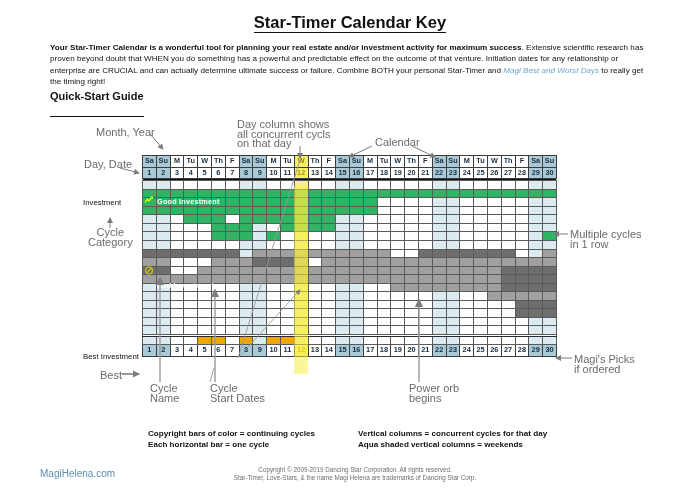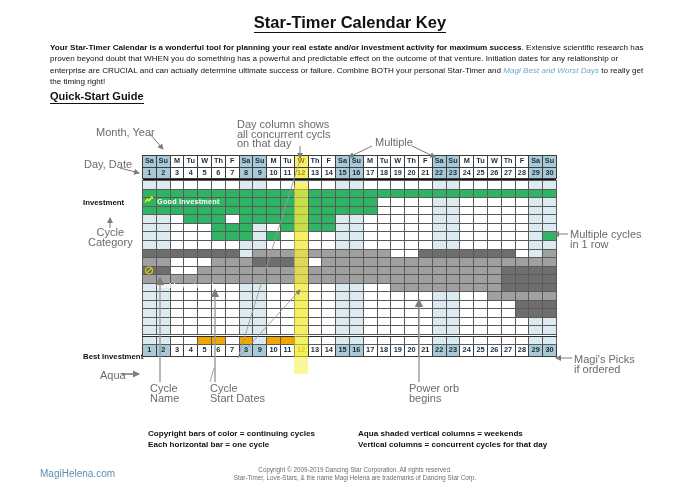--- a/index.html
+++ b/index.html
@@ -20,21 +20,21 @@
   .intro{
     position:absolute;top:42px;left:50px;width:602px;
     font-size:8.1px;line-height:11.3px;color:#111;text-align:left;
   }
   .intro b{font-weight:bold;}
   .intro .lnk{color:#6fa8c8;font-style:italic;}
 
   .quickstart{
     position:absolute;top:90px;left:50px;font-size:11px;font-weight:bold;
   }
-  .quickstart span{border-bottom:1.1px solid #111;padding-bottom:1px;}
+  .quickstart span{border-bottom:1.1px solid #111;padding-bottom:14px;}
 
   
   .anno{position:absolute;font-size:11px;color:#6b6b6b;line-height:9.5px;white-space:pre;}
 
   .monthyear{
     position:absolute;left:152px;top:152px;font-size:14px;font-weight:bold;color:#111;
   }
 
   
   #cal{position:absolute;left:142px;top:155px;}
@@ -69,21 +69,21 @@
   tr.best td{height:8.6px;}
   tr.datenum td{
     height:10.5px;font-size:7.4px;font-weight:bold;color:#14293b;
     text-align:center;line-height:10.5px;background:#ffffff;
     border:0.6px solid #3c3c3c;
   }
   tr.datenum td.wknd{background:#a9c9d6;}
   tr.datenum td.today{background:#f5f06a;color:#c09000;}
 
   
-  .rowlabel{position:absolute;font-size:7.8px;font-weight:bold;color:#111;}
+  .rowlabel{position:absolute;font-size:7.8px;font-weight:normal;color:#111;}
 
   
   .cellLabel{
     position:absolute;font-size:7.3px;font-weight:bold;color:#ffffff;
     white-space:nowrap;pointer-events:none;letter-spacing:0.2px;
   }
   .icoGood{
     position:absolute;width:10px;height:8px;
   }
   .icoBad{position:absolute;width:10px;height:9px;}
@@ -120,41 +120,41 @@
   </div>
 
   <div class="anno" style="left:96px;top:128px;">Month, Year</div>
 
   <div class="anno" style="left:84px;top:160px;">Day, Date</div>
 
   <div class="anno" style="left:237px;top:120px;">Day column shows
 all concurrent cycls
 on that day</div>
 
-  <div class="anno" style="left:375px;top:138px;">Multiple</div>
+  <div class="anno" style="left:375px;top:138px;">Calendar</div>
 
   <div class="anno" style="left:88px;top:228px;text-align:center;">Cycle
 Category</div>
 
   <div class="anno" style="left:570px;top:230px;">Multiple cycles
 in 1 row</div>
 
   <div class="anno" style="left:574px;top:355px;">Magi's Picks
 if ordered</div>
 
   <div class="anno" style="left:150px;top:384px;">Cycle
 Name</div>
 
   <div class="anno" style="left:210px;top:384px;">Cycle
 Start Dates</div>
 
   <div class="anno" style="left:409px;top:384px;">Power orb
 begins</div>
 
-  <div class="anno" style="left:100px;top:371px;">Aqua</div>
+  <div class="anno" style="left:100px;top:371px;">Best</div>
 
   <div class="monthyear">June 2019</div>
 
   <div class="rowlabel" style="left:83px;top:198px;">Investment</div>
   <div class="rowlabel" style="left:83px;top:352px;">Best Investment</div>
 
   <div id="cal">
     <table class="grid">
       <tbody id="cal-body">
           <tr class="hdr ">
@@ -920,22 +920,22 @@
     <path d="M214,368 L210,382" stroke="#9a9a9a" stroke-width="0.9" fill="none"></path>
 
     <path d="M122,374 L139,374" stroke="#555" stroke-width="1.2" fill="none" marker-end="url(#ah)"></path>
   </svg>
 
   <div class="legendL">
     <div>Copyright bars of color = continuing cycles</div>
     <div>Each horizontal bar = one cycle</div>
   </div>
   <div class="legendR">
+    <div>Vertical columns = concurrent cycles for that day</div>
     <div>Aqua shaded vertical columns = weekends</div>
-    <div>Vertical columns = concurrent cycles for that day</div>
   </div>
 
   <div class="brand">MagiHelena.com</div>
   <div class="copy">
     <div>Copyright © 2009-2019 Dancing Star Corporation.  All rights reserved.</div>
     <div>Star-Timer, Love-Stars, &amp; the name Magi Helena are trademarks of Dancing Star Corp.</div>
   </div>
 
 </div>
 

